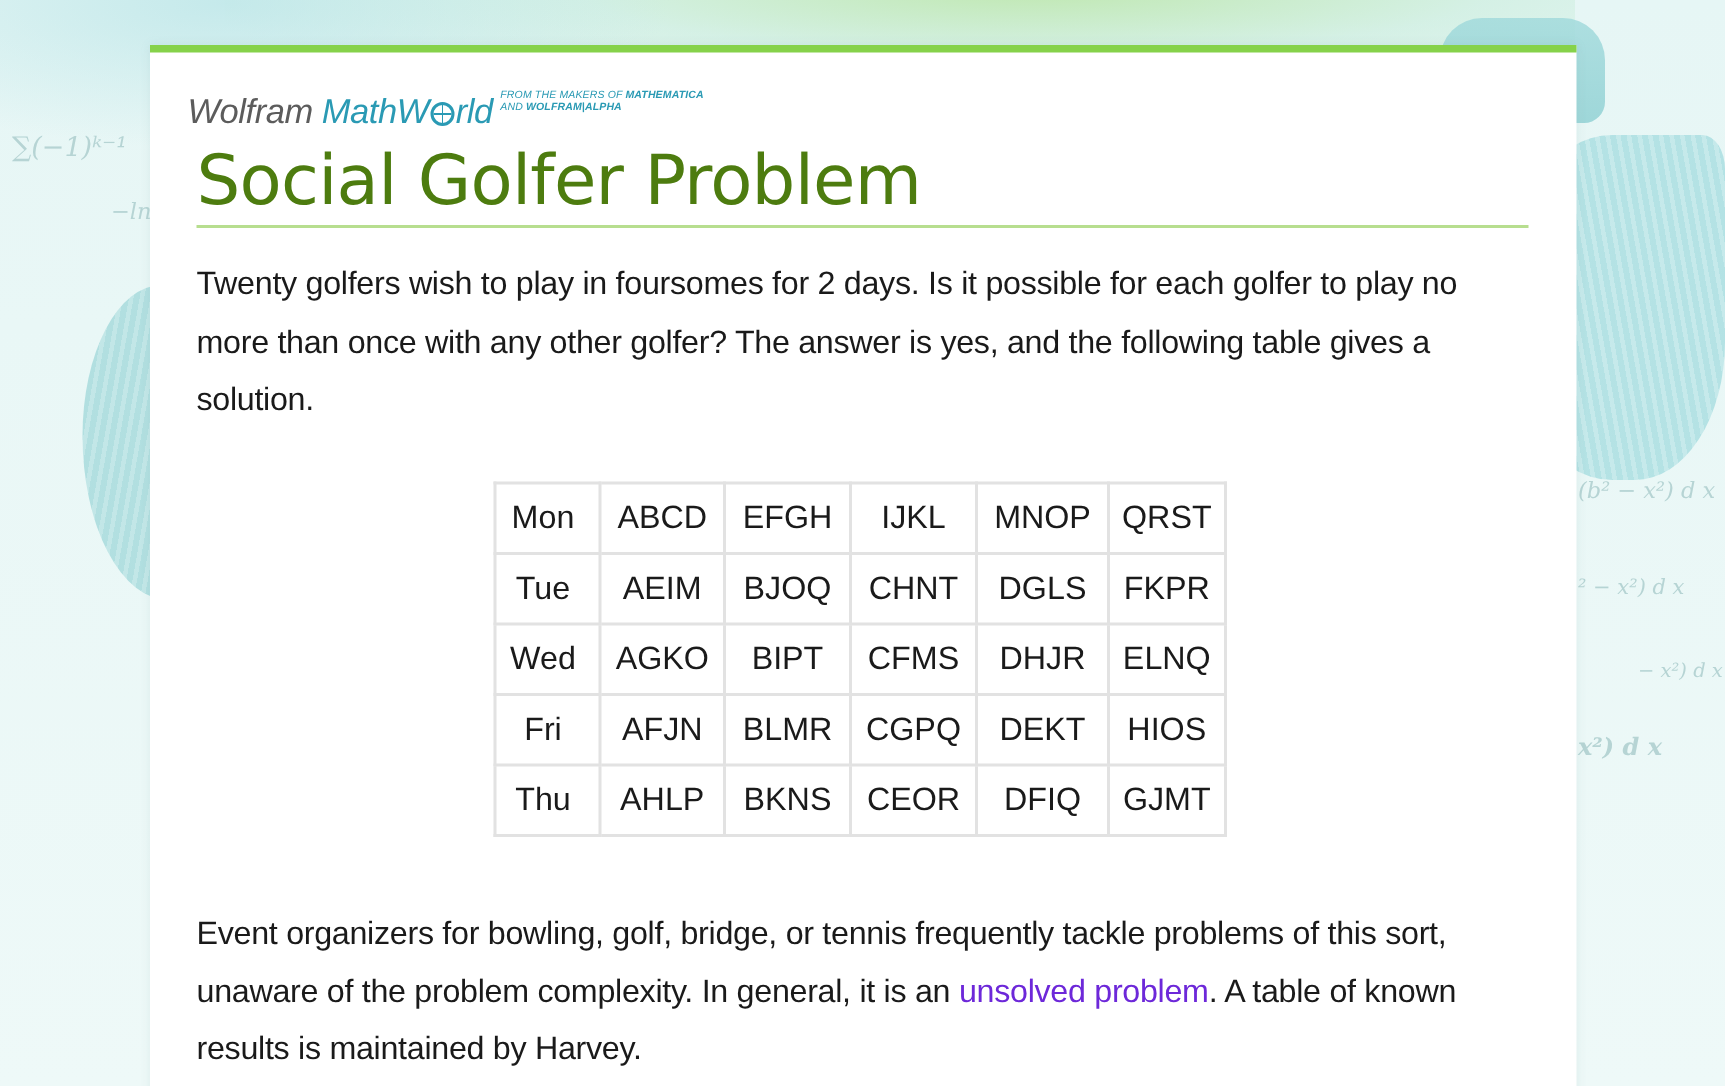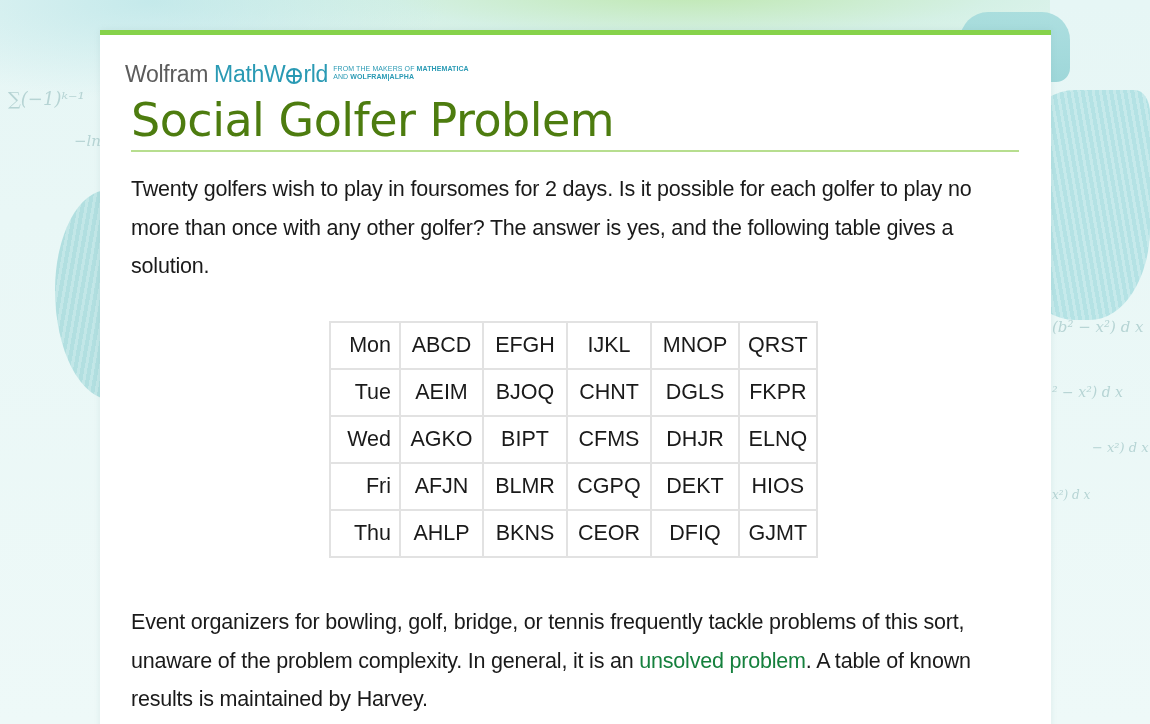--- a/index.html
+++ b/index.html
@@ -71,41 +71,42 @@
       font-family: "DejaVu Serif", "Liberation Serif", serif;
       font-style: italic;
       color: #b6d4d4;
       white-space: nowrap;
     }
     .bg-formula.f1 { left: 8px; top: 88px; font-size: 18px; }
     .bg-formula.f2 { left: 74px; top: 132px; font-size: 15px; }
     .bg-formula.f3 { left: 1052px; top: 318px; font-size: 15px; }
     .bg-formula.f4 { left: 1052px; top: 384px; font-size: 14px; }
     .bg-formula.f5 { left: 1052px; top: 440px; font-size: 13px; margin-left: 40px; }
-    .bg-formula.f6 { left: 1052px; top: 488px; font-size: 12px; }
+    .bg-formula.f6 { left: 1052px; top: 488px; font-size: 16px; font-weight: bold; }
 
     .card {
       position: absolute;
       left: 100px;
       top: 30px;
       width: 951px;
       height: 720px;
       background: #ffffff;
       border-top: 5px solid #86d24a;
       box-sizing: border-box;
       z-index: 1;
       box-shadow: 0 0 6px rgba(120,160,160,0.15);
     }
     .logo {
       position: absolute;
       left: 25px;
       top: 25px;
       display: flex;
-      align-items: center;
+      align-items: flex-start;
       height: 28px;
+      font-style: italic;
     }
     .logo-wolfram {
       font-family: "Liberation Sans", sans-serif;
       font-size: 23px;
       color: #5c5c5c;
       letter-spacing: -0.3px;
       line-height: 28px;
     }
     .logo-mathworld {
       font-family: "Liberation Sans", sans-serif;
@@ -168,21 +169,21 @@
       margin: 0;
       font-family: "Liberation Sans", sans-serif;
       font-size: 21.5px;
       line-height: 38.5px;
       color: #1a1a1a;
       letter-spacing: -0.2px;
     }
     .para.p1 { top: 135px; }
     .para.p2 { top: 568px; }
     .para a {
-      color: #15803d;
+      color: #6d28d9;
       text-decoration: none;
     }
 
     .golf-table {
       position: absolute;
       left: 229px;
       top: 286px;
       border-collapse: collapse;
       font-family: "Liberation Sans", sans-serif;
       font-size: 21.5px;
@@ -190,21 +191,21 @@
     }
     .golf-table td {
       border: 2px solid #e2e2e2;
       height: 47px;
       padding: 0 8px;
       text-align: center;
       vertical-align: middle;
       box-sizing: border-box;
     }
     .golf-table td.day {
-      text-align: right;
+      text-align: center;
       padding-left: 2px;
       width: 70px;
     }
     .golf-table td.c1 { width: 83px; }
     .golf-table td.c2 { width: 84px; }
     .golf-table td.c3 { width: 84px; }
     .golf-table td.c4 { width: 88px; }
     .golf-table td.c5 { width: 59px; }
   </style>
 </head>

